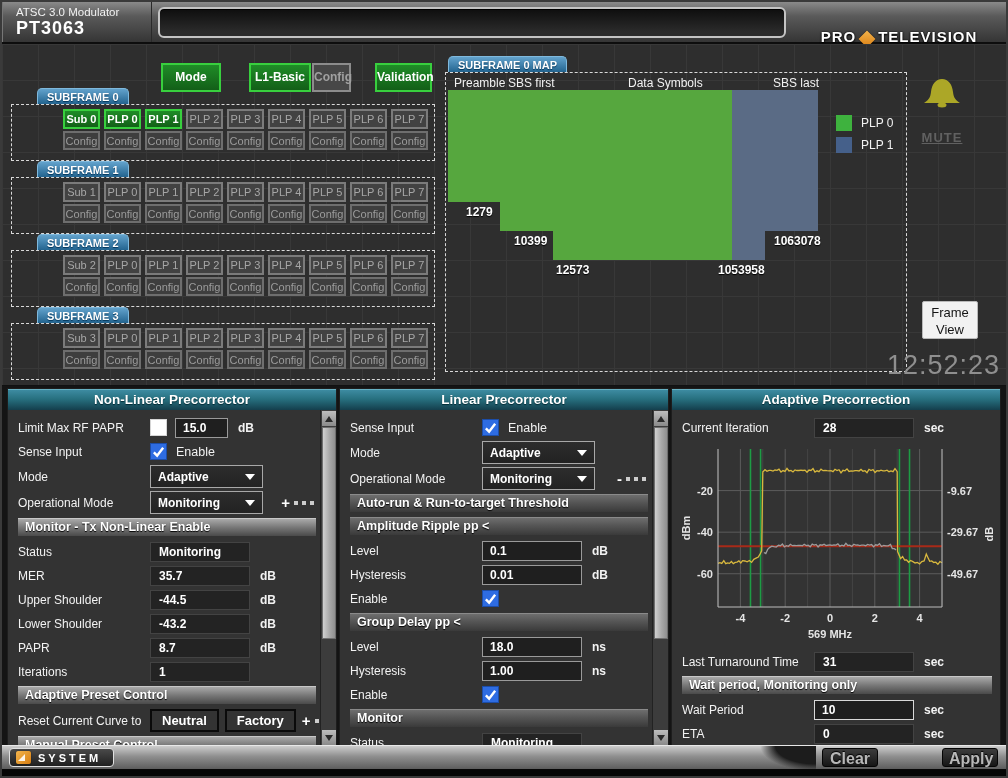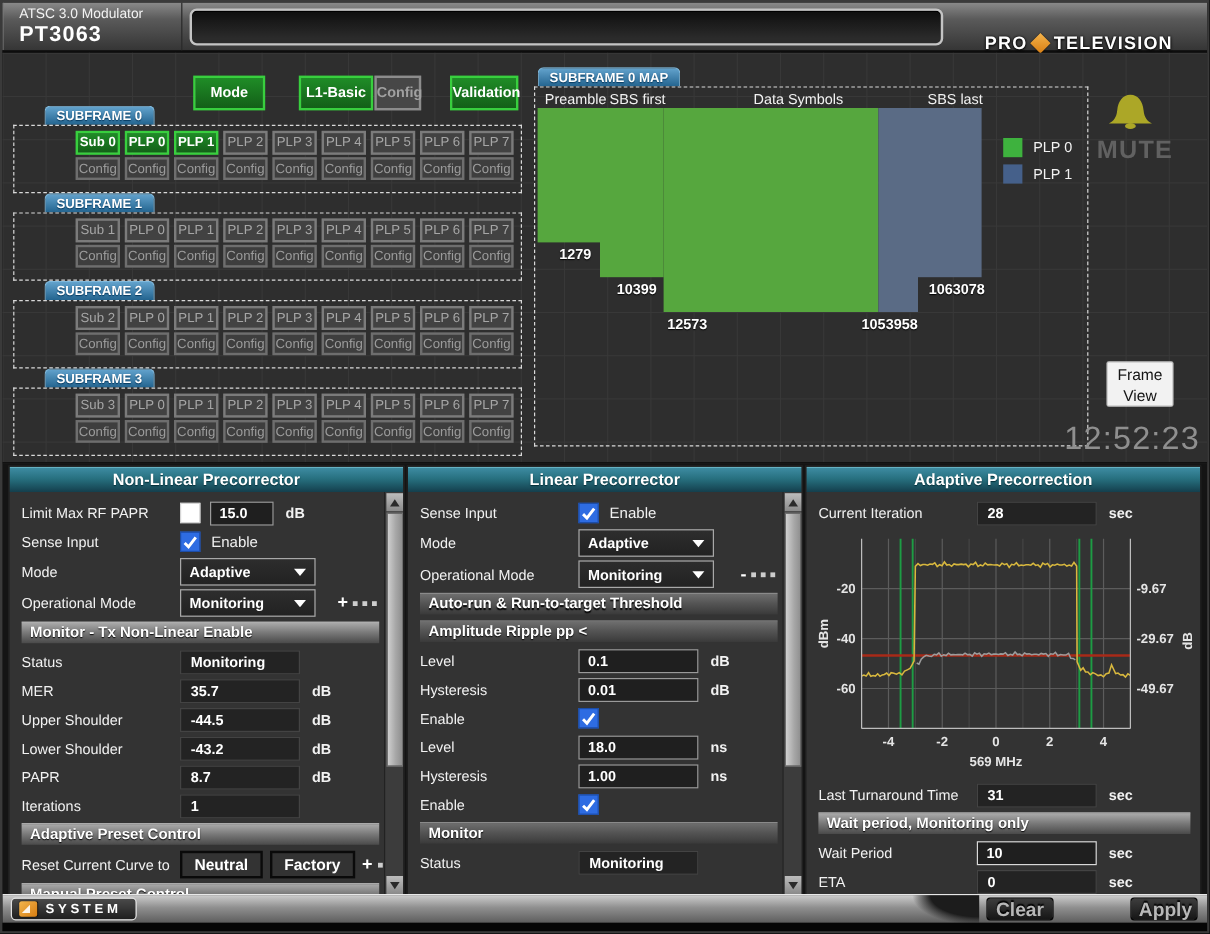--- a/index.html
+++ b/index.html
@@ -9,21 +9,21 @@
   
   .titlebar{position:absolute;left:0;top:0;width:100%;height:42px;display:flex;
             background:linear-gradient(180deg,#8a8a8a 0%,#5a5a5a 35%,#353535 100%);
             border-bottom:2px solid #0d0d0d;}
   .tb-left{width:150px;padding:4px 0 0 14px;border-right:1px solid #2a2a2a;box-shadow:1px 0 0 #777 inset;}
   .tb-sub{font-size:11.5px;color:#f2f2f2;}
   .tb-big{font-size:18px;font-weight:bold;color:#fff;letter-spacing:1px;}
   .tb-status{flex:1;margin:5px 6px 4px 6px;border-radius:6px;border:2px solid #c4c4c4;
              background:linear-gradient(180deg,#0e0e0e,#2b2b2b 85%);box-shadow:0 1px 0 #000 inset;}
   .tb-logo{width:214px;display:flex;flex-direction:column;align-items:center;justify-content:center;gap:1px;}
-  .logo-l1{display:flex;align-items:center;font-weight:bold;font-size:15px;color:#fff;
+  .logo-l1{display:flex;align-items:flex-end;font-weight:bold;font-size:15px;color:#fff;
            text-shadow:0 1px 2px #000,0 0 2px #000;letter-spacing:1px;margin-top:44px;}
   .logo-diamond{width:12px;height:12px;background:linear-gradient(135deg,#f4b34a,#d97f14);
                 transform:rotate(45deg);margin:0 5px;box-shadow:0 0 1px #000;}
   .logo-l2{background:#e8982a;border:1px solid #f6c87f;color:#fff;font-weight:bold;font-size:10.5px;
            letter-spacing:4px;padding:0 5px;line-height:13px;text-shadow:0 1px 1px #7a4a00;}
   
   .topsec{position:absolute;left:0;top:42px;width:100%;height:342px;background:#2e2e2e;
           background-image:linear-gradient(#383838 1px,transparent 1px),
                            linear-gradient(90deg,#383838 1px,transparent 1px);
           background-size:36px 36px;border-bottom:1px solid #111;}
@@ -44,21 +44,21 @@
   .ccfg{border-color:#6e6e6e;background:#3e3e3e;color:#9b9b9b;height:19px;}
   .map-area{position:absolute;left:443px;top:28px;width:462px;height:300px;border:1px dashed #d9d9d9;text-align:center;}
   .map-col{position:absolute;top:3px;font-size:12px;color:#f2f2f2;}
   .map-block{position:absolute;top:17px;}
   .map-val{position:absolute;font-size:12px;font-weight:bold;color:#fff;text-shadow:0 1px 1px #000;}
   .legend{position:absolute;left:390px;top:42px;}
   .leg-row{display:flex;align-items:center;margin-bottom:6px;}
   .leg-swatch{width:16px;height:16px;margin-right:9px;}
   .leg-label{font-size:12px;color:#f2f2f2;}
   .bell-wrap{position:absolute;left:912px;top:34px;width:56px;text-align:center;cursor:pointer;}
-  .mute-label{color:#616161;font-weight:bold;font-size:21px;letter-spacing:1px;margin-top:1px;}
+  .mute-label{color:#616161;font-weight:bold;font-size:13px;letter-spacing:1px;margin-top:18px;text-decoration:underline;}
   .frame-view{position:absolute;left:920px;top:241px;width:56px;height:38px;background:#f2f2f2;
               border:1px solid #b9b9b9;border-radius:2px;color:#151515;font-size:13px;line-height:17px;
               text-align:center;padding-top:2px;cursor:pointer;margin-top:16px;}
   .clock{position:absolute;right:6px;bottom:4px;font-size:27px;color:#8f8f8f;letter-spacing:1px;}
   
   .panels{position:absolute;left:0;top:386px;width:100%;height:359px;display:flex;gap:2px;padding:0 5px;}
   .panel{position:relative;flex:1;background:#333;border:1px solid #1d1d1d;overflow:hidden;}
   .ptitle{height:21px;line-height:20px;text-align:center;font-size:13.5px;font-weight:bold;color:#fff;
           background:linear-gradient(180deg,#3d8ba1 0%,#27707f 45%,#143f4d 100%);
           border-top:1px solid #66b1c2;text-shadow:0 1px 1px #002a33;}
@@ -488,20 +488,21 @@
             <span class="unit">dB</span>
           </div>
           <div class="prow">
             <span class="rlabel">Enable</span>
             <span class="cb on">
               <svg width="13" height="13" viewBox="0 0 14 14">
                 <polyline points="2,8 5.5,11.5 12,3" fill="none" stroke="#fff" stroke-width="2.6"></polyline>
               </svg>
             </span>
           </div>
+          <div class="secbar"><span>Group Delay pp &lt;</span></div>
           <div class="prow">
             <span class="rlabel">Level</span>
             <input class="tin" value="18.0" style="">
             <span class="unit">ns</span>
           </div>
           <div class="prow">
             <span class="rlabel">Hysteresis</span>
             <input class="tin" value="1.00" style="">
             <span class="unit">ns</span>
           </div>

